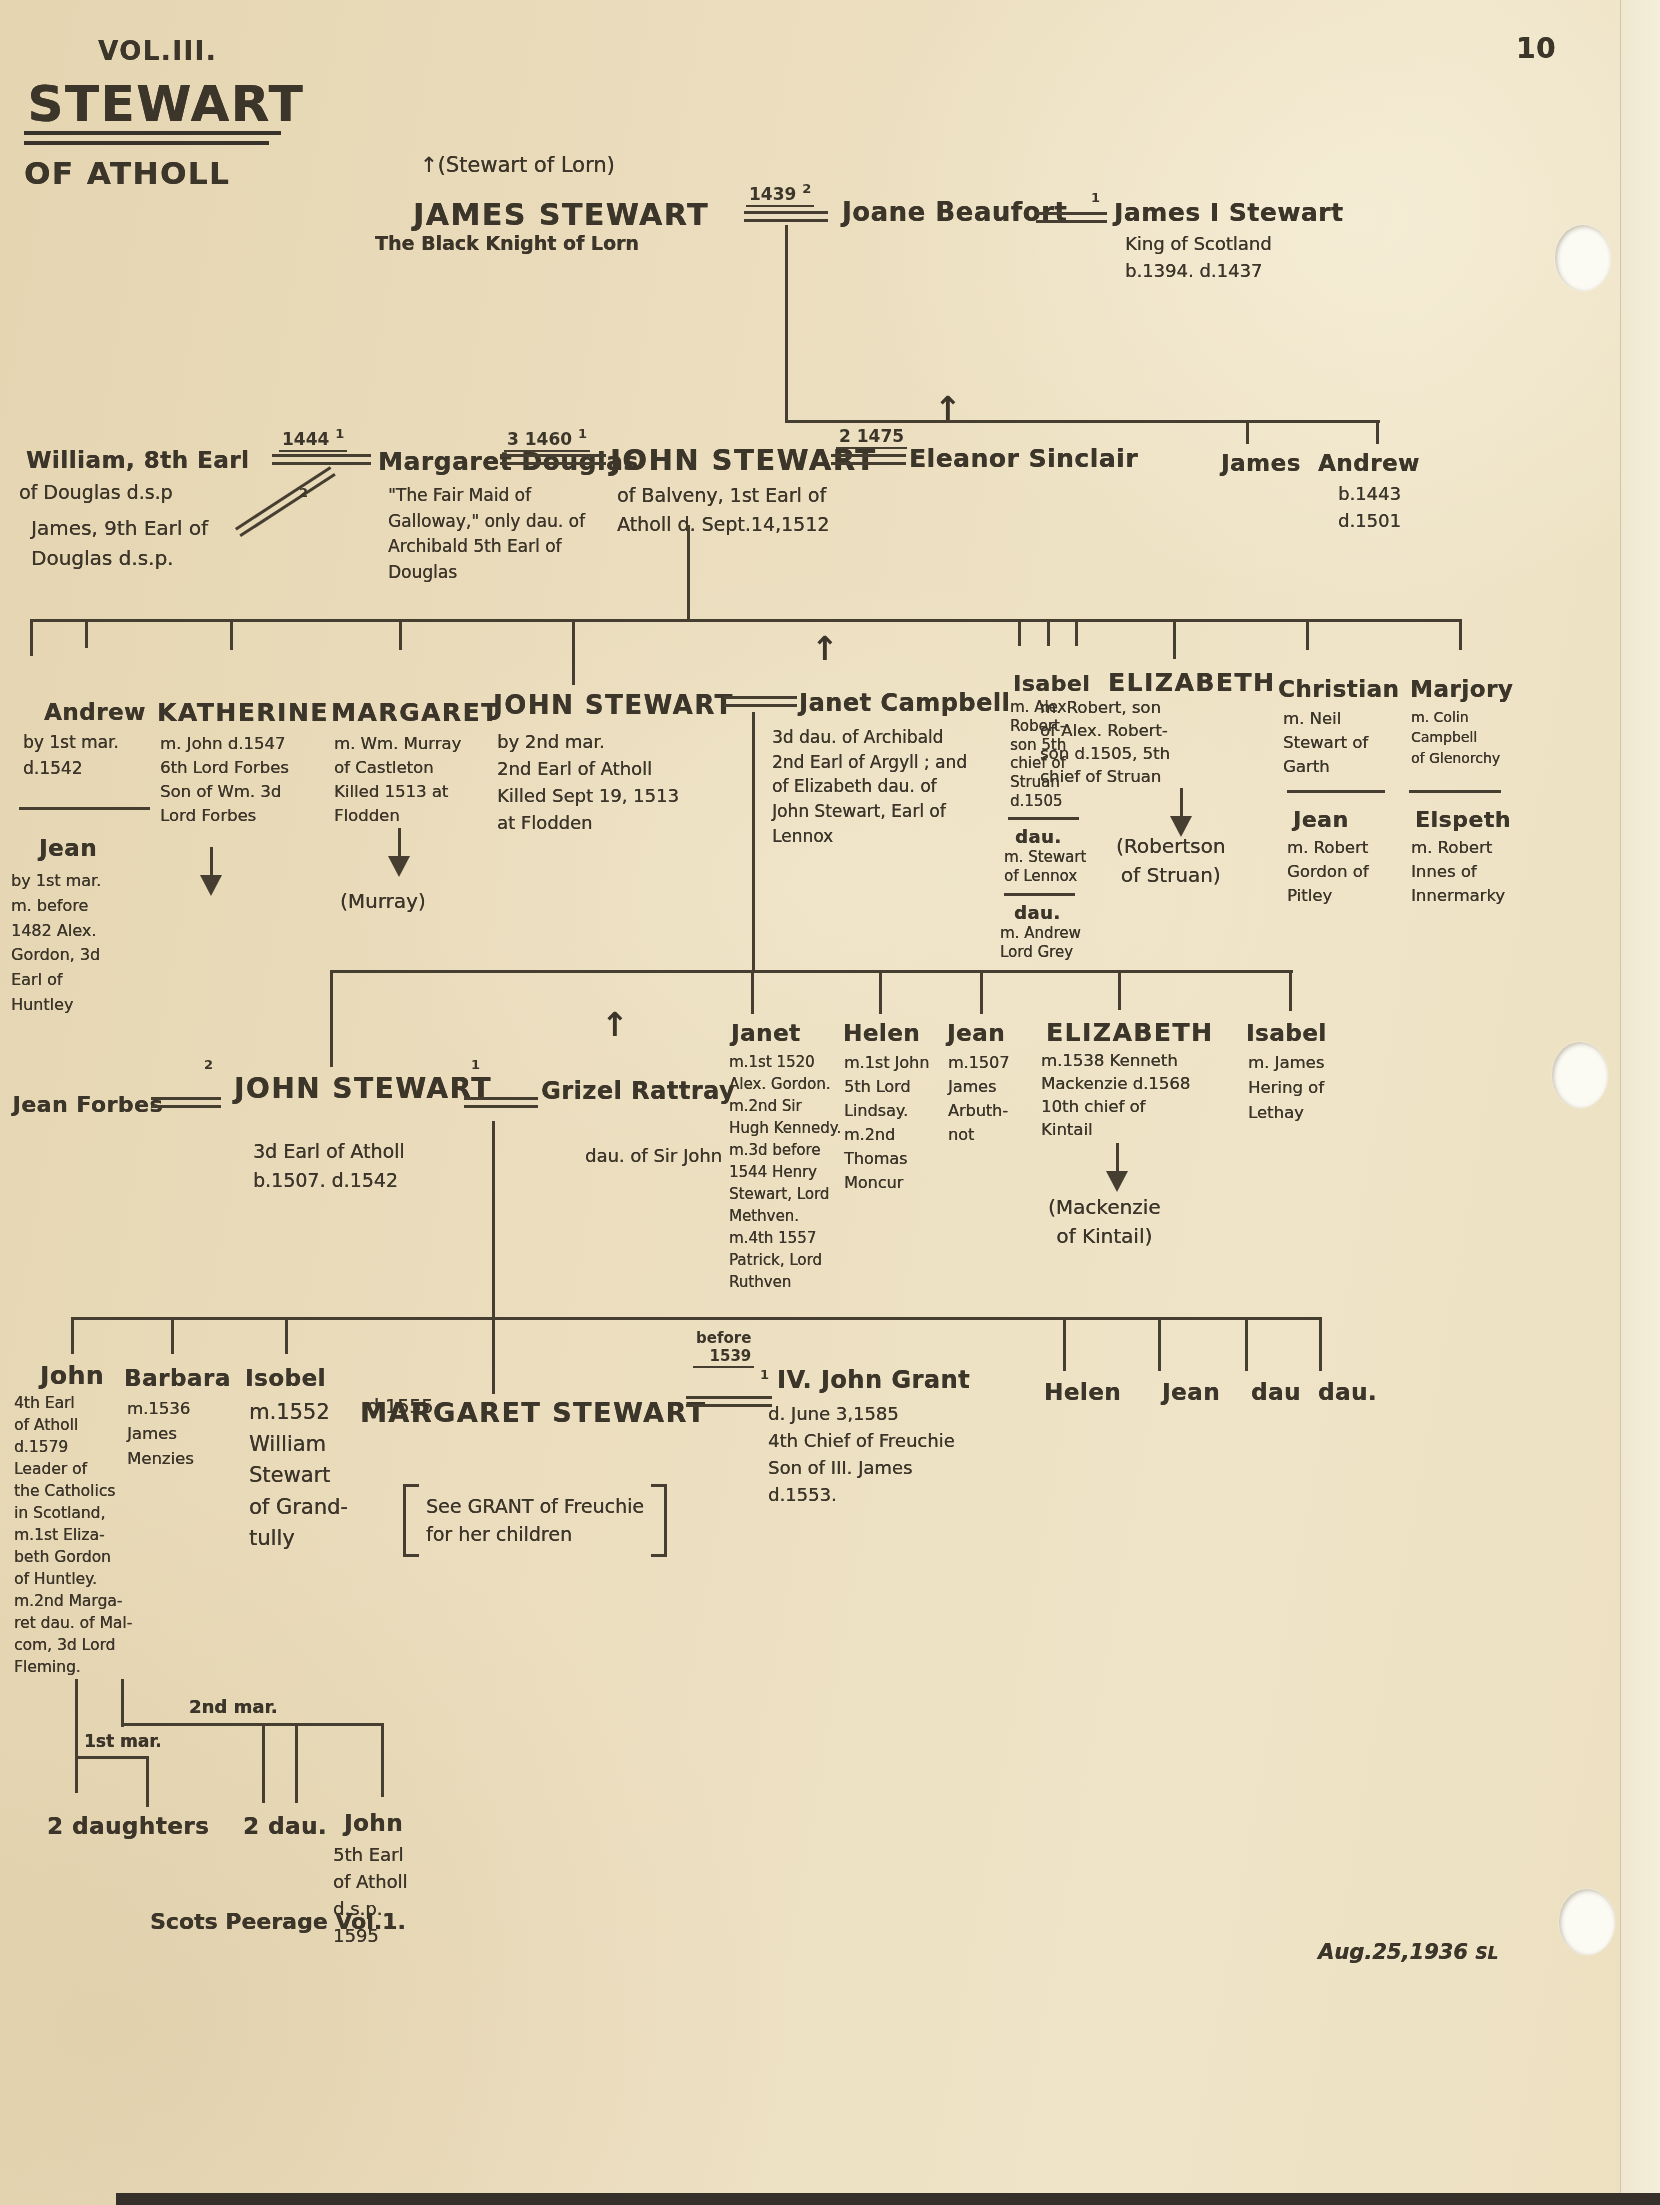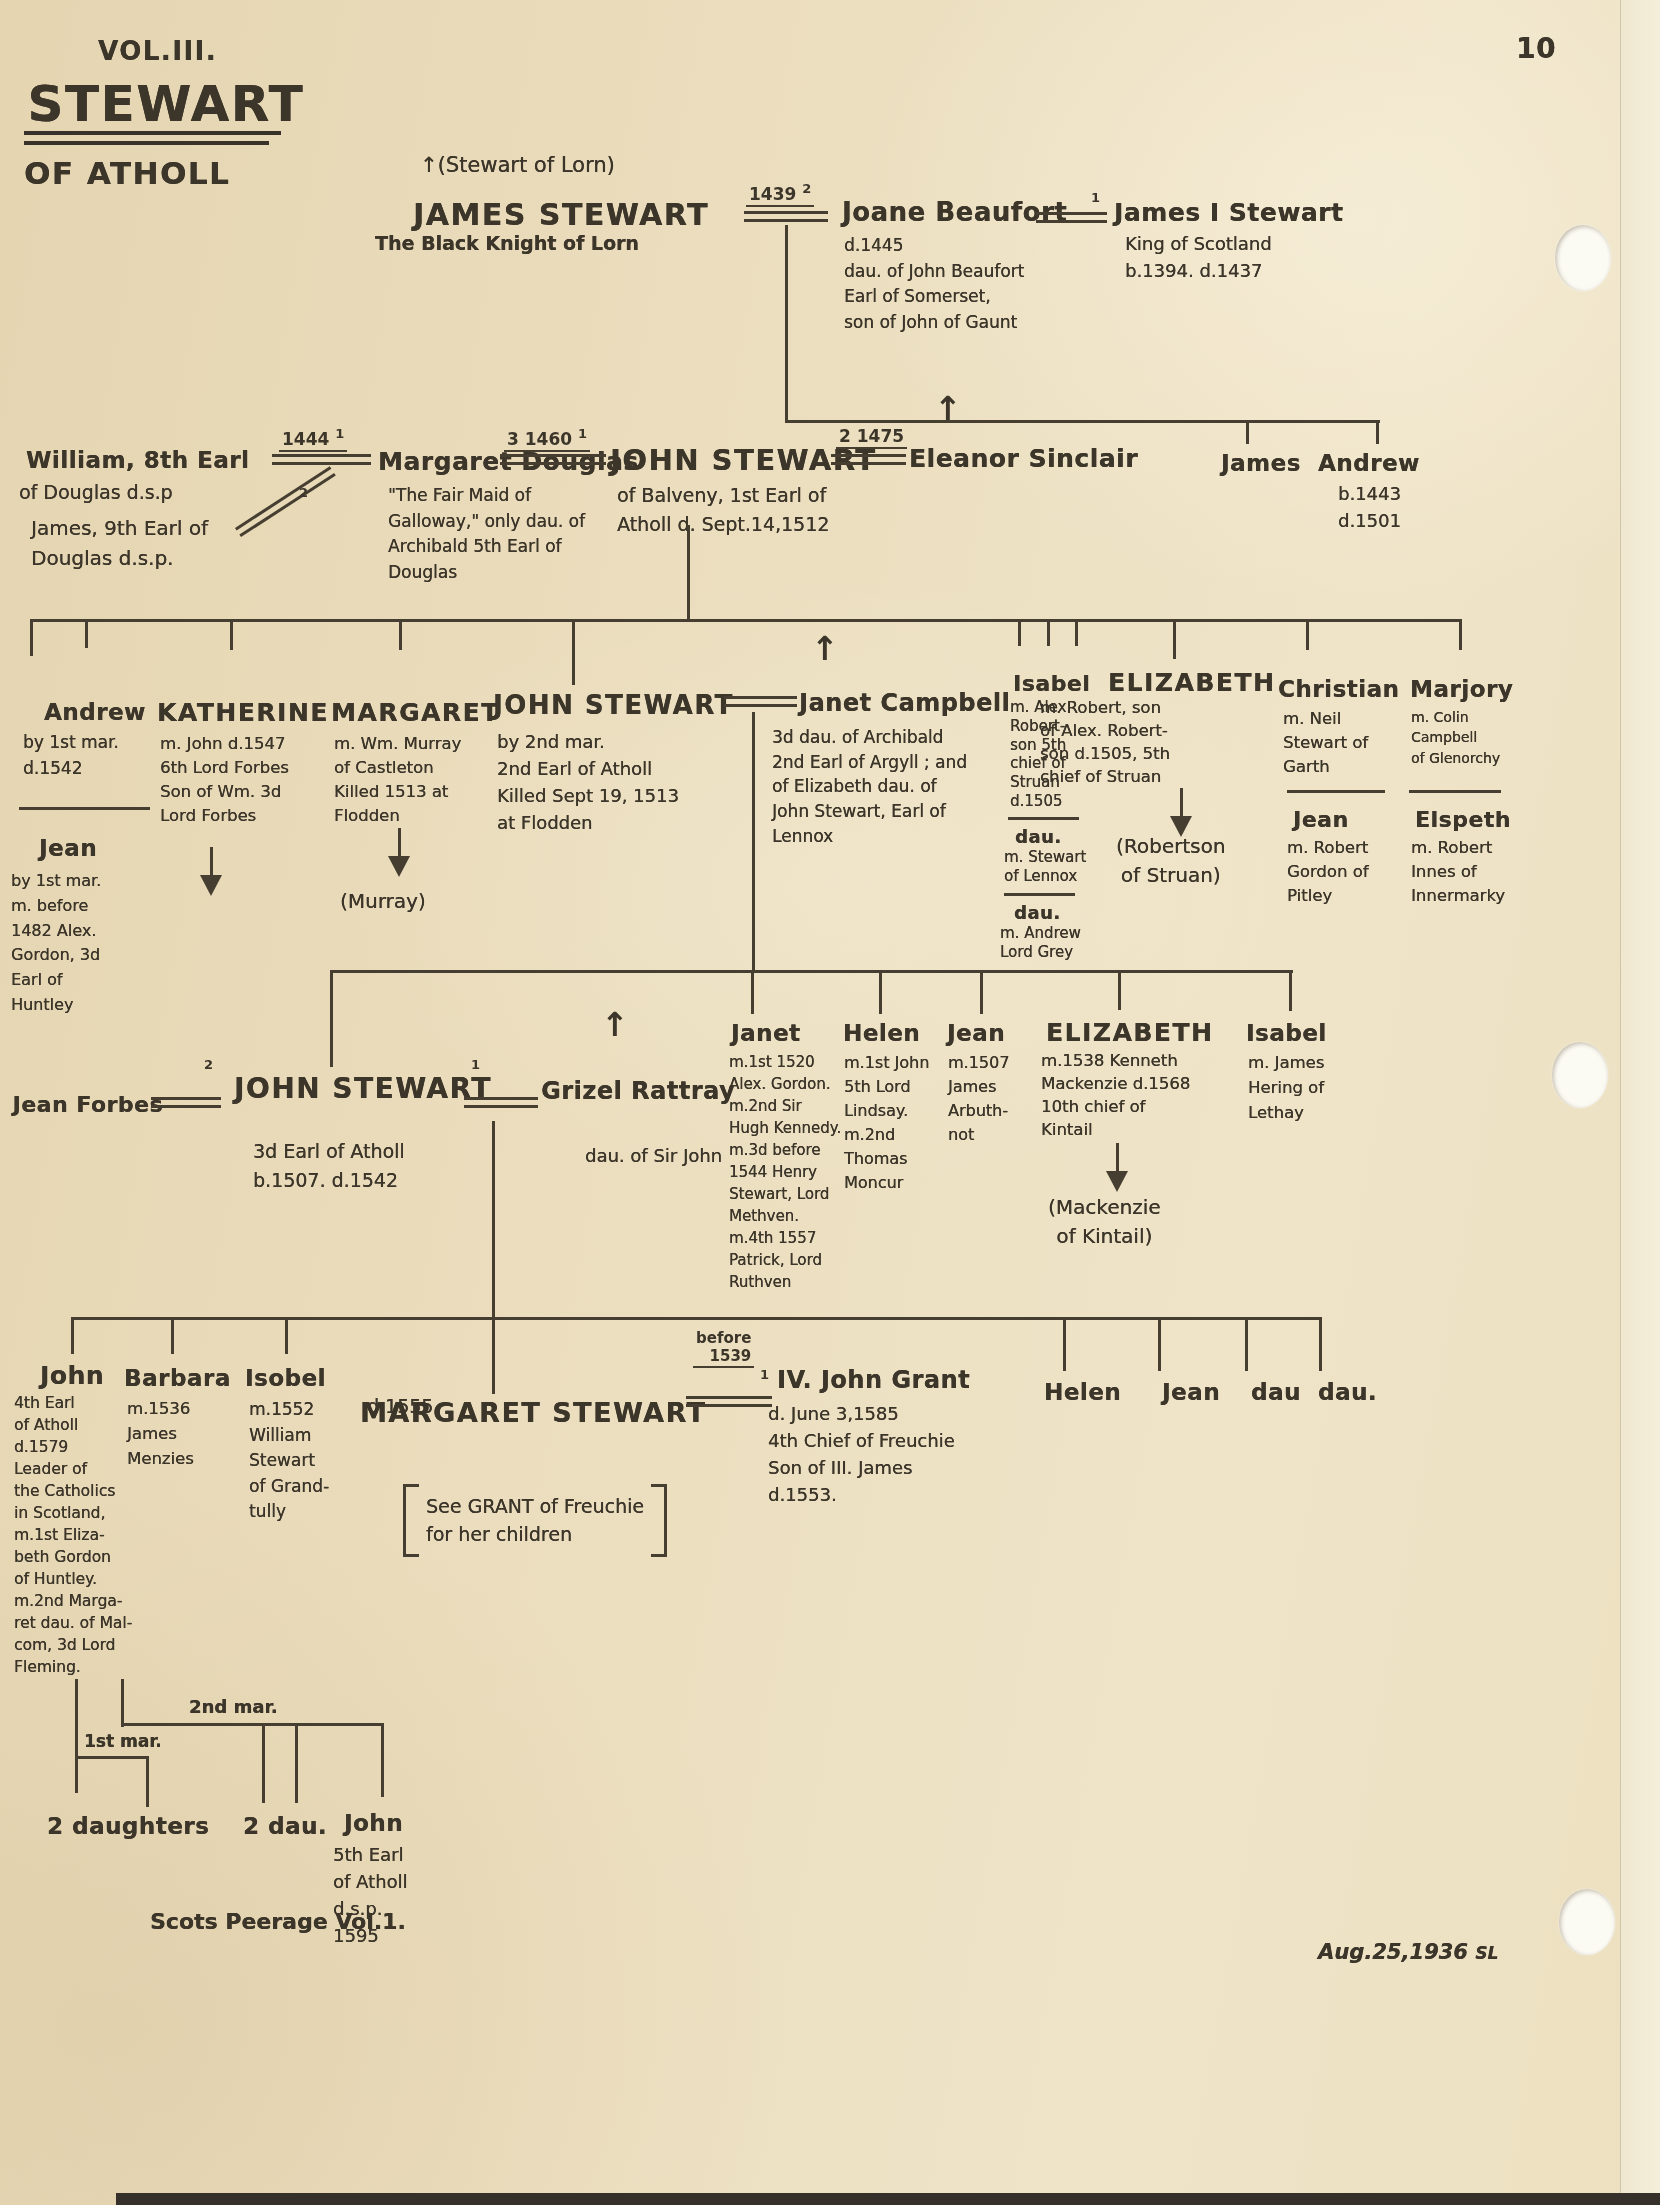--- a/index.html
+++ b/index.html
@@ -52,24 +52,20 @@
   <div class="title-underline" style="left:24px;top:131px;width:257px"></div>
   <div class="title-underline" style="left:24px;top:141px;width:245px"></div>
   <div class="t nm caps" style="left:24px;top:151px;font-size:31px">OF ATHOLL</div>
 
   <div class="t" style="left:420px;top:150px;font-size:21px"><span>↑</span><span>(Stewart of Lorn)</span></div>
   <div class="t nm caps" style="left:413px;top:193px;font-size:30px">JAMES STEWART</div>
   <div class="t" style="left:375px;top:230px;font-size:19px;font-weight:700">The Black Knight of Lorn</div>
   <div class="mlabel" style="left:746px;top:181px"><span>1439</span> <sup>2</sup></div>
   <div class="mar" style="left:744px;top:211px;width:84px"></div>
   <div class="t nm" style="left:842px;top:194px;font-size:26px">Joane Beaufort</div>
-  <div class="t dt" style="left:844px;top:233px;font-size:17px">d.1445
-dau. of John Beaufort
-Earl of Somerset,
-son of John of Gaunt</div>
   <div class="supn" style="left:1091px;top:190px">1</div>
   <div class="mar" style="left:1036px;top:212px;width:71px"></div>
   <div class="t nm" style="left:1114px;top:195px;font-size:25px">James I Stewart</div>
   <div class="t dt" style="left:1125px;top:230px;font-size:18px">King of Scotland
 b.1394. d.1437</div>
 
   <div class="vl" style="left:785px;top:225px;height:196px"></div>
   <div class="hl" style="left:785px;top:420px;width:595px"></div>
   <div class="vl" style="left:1246px;top:420px;height:24px"></div>
   <div class="vl" style="left:1376px;top:420px;height:24px"></div>
@@ -293,21 +289,21 @@
 of Huntley.
 m.2nd Marga-
 ret dau. of Mal-
 com, 3d Lord
 Fleming.</div>
   <div class="t nm" style="left:124px;top:1362px;font-size:23px">Barbara</div>
   <div class="t dt" style="left:127px;top:1397px;font-size:16.5px">m.1536
 James
 Menzies</div>
   <div class="t nm" style="left:245px;top:1362px;font-size:23px">Isobel</div>
-  <div class="t dt" style="left:249px;top:1397px;font-size:17px">m.1552
+  <div class="t dt" style="left:249px;top:1397px;font-size:21px">m.1552
 William
 Stewart
 of Grand-
 tully</div>
 
   <div class="t nm caps" style="left:360px;top:1393px;font-size:27px">MARGARET STEWART</div>
   <div class="t dt" style="left:367px;top:1392px;font-size:19px">d.1555</div>
   <div class="bracket" style="left:403px;top:1484px">
     <div class="t note" style="position:static;font-size:19px;text-align:left">See GRANT of Freuchie
 for her children</div>

